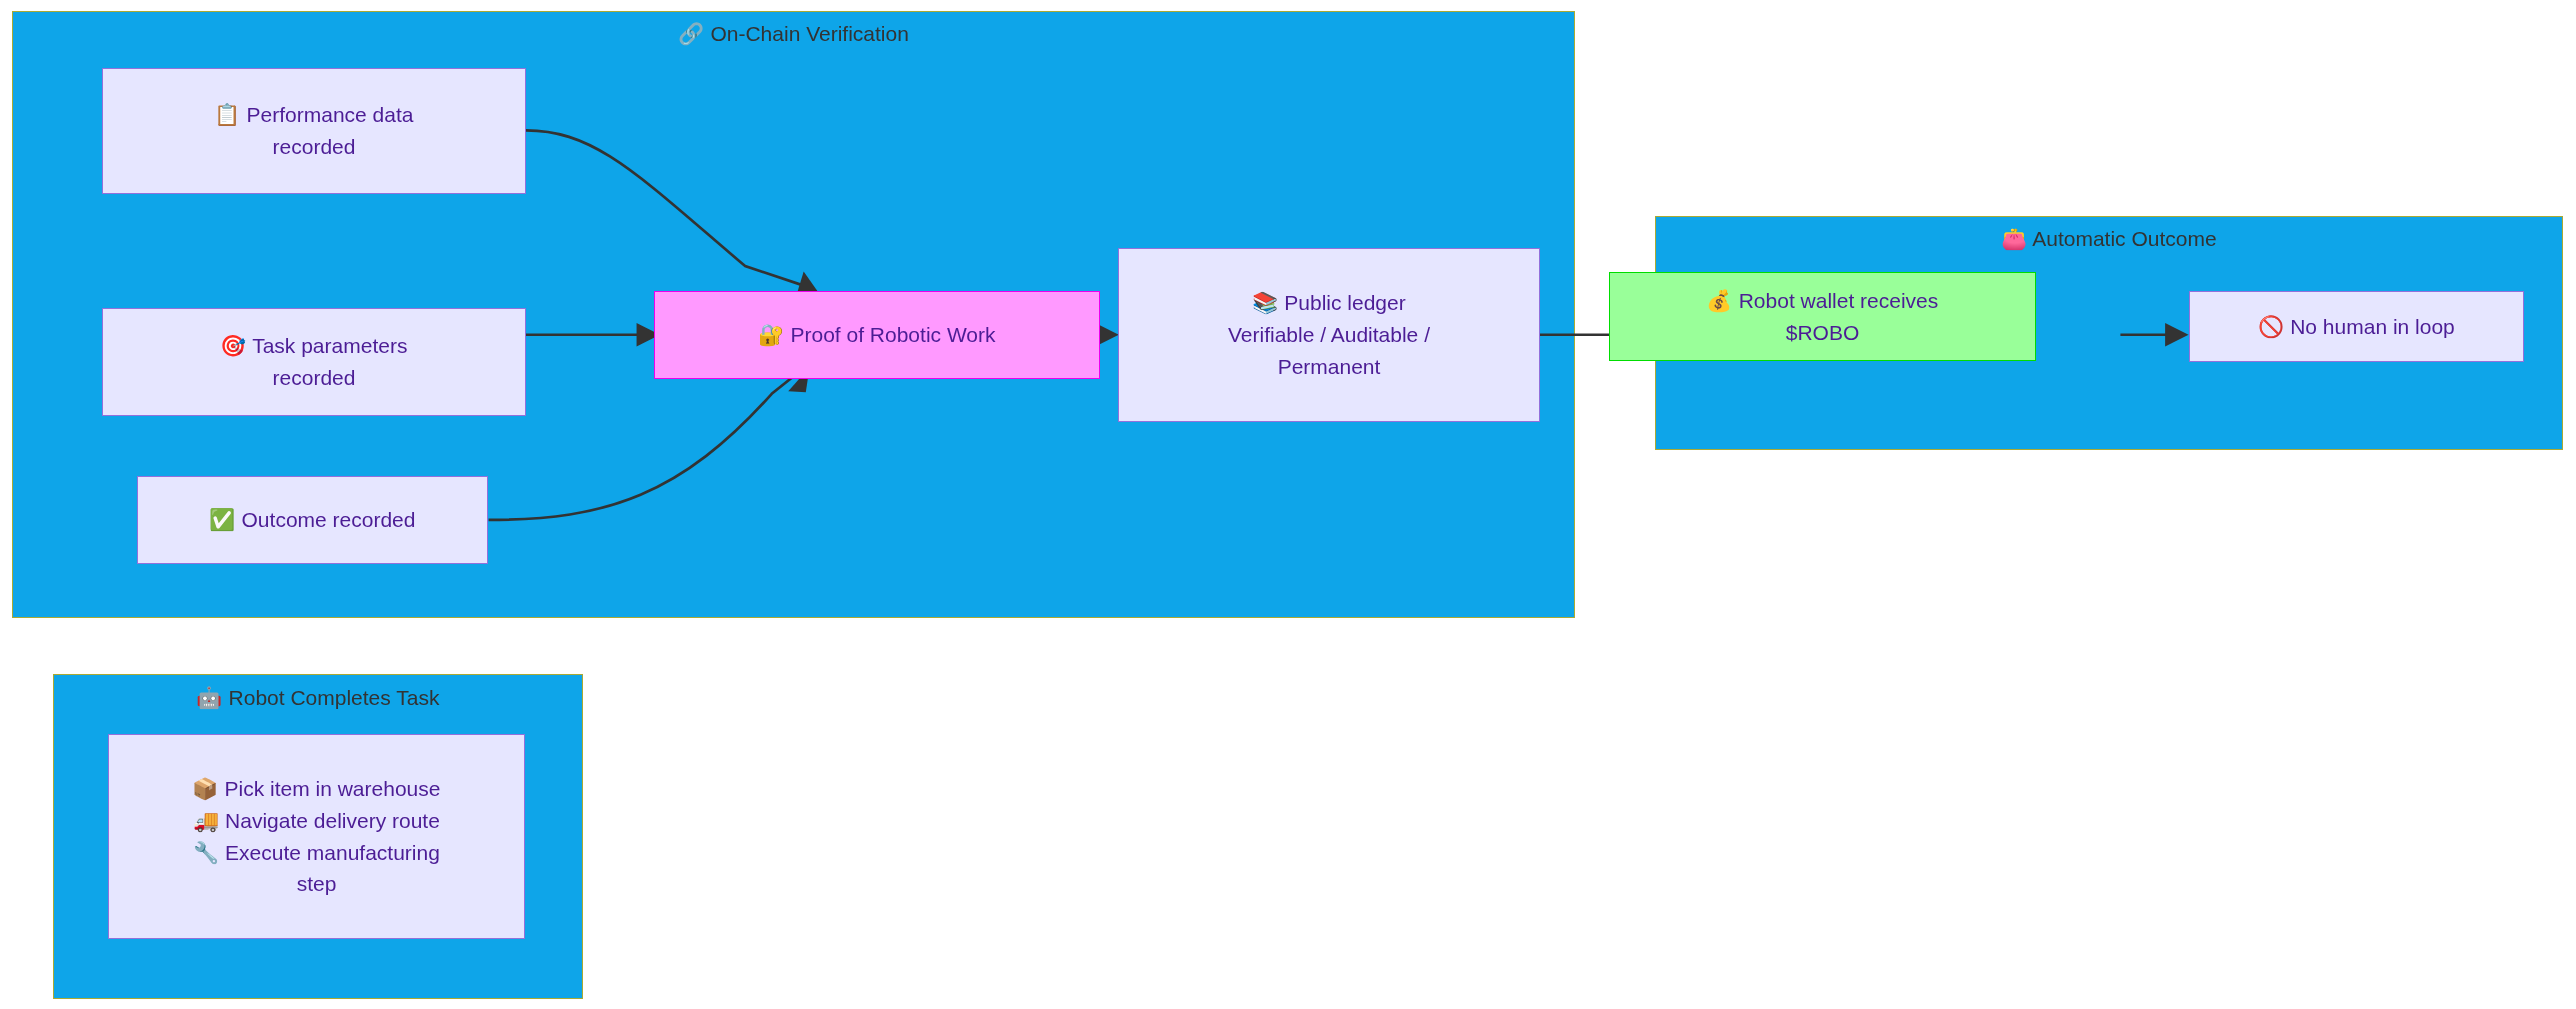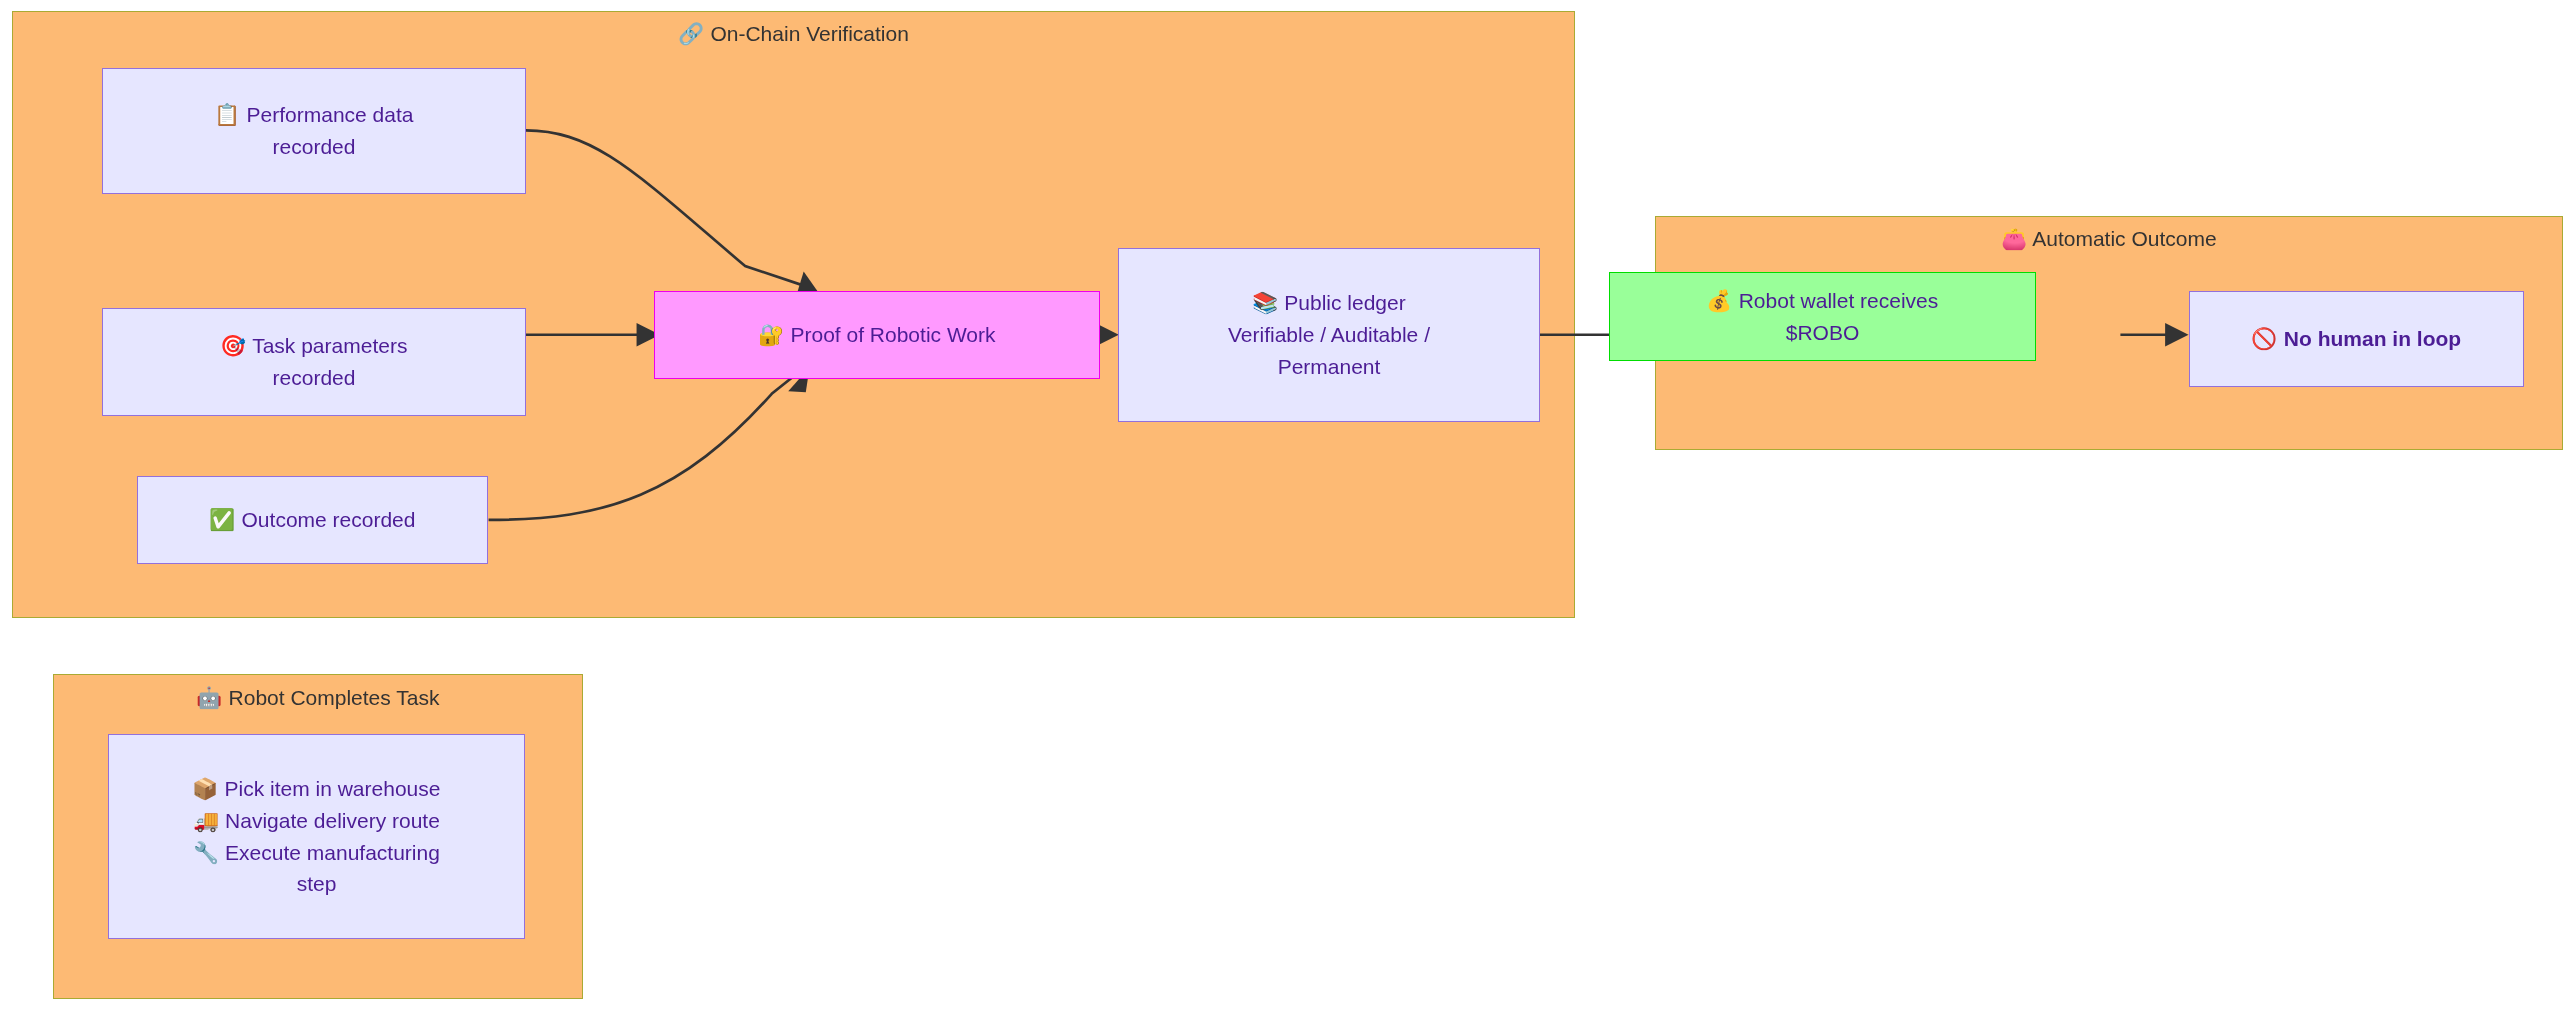--- a/index.html
+++ b/index.html
@@ -13,21 +13,21 @@
   #canvas {
     position: relative;
     width: 2576px;
     height: 1009px;
     background: #ffffff;
     overflow: hidden;
   }
   
   .cluster {
     position: absolute;
-    background: #fdba74;
+    background: #0ea5e9;
     border: 1.6px solid #aaaa33;
     box-sizing: border-box;
   }
   .cluster-title {
     position: absolute;
     left: 0;
     right: 0;
     text-align: center;
     font-size: 21px;
     color: #333333;
@@ -154,21 +154,21 @@
     <span class="node-label">📚 Public ledger
 Verifiable / Auditable /
 Permanent</span>
   </div>
 
   <div class="node node-green" style="left:1609px; top:272px; width:427px; height:89px;">
     <span class="node-label">💰 Robot wallet receives
 $ROBO</span>
   </div>
 
-  <div class="node node-lavender" style="left:2189px; top:291px; width:335px; height:96px;font-weight:bold;">
+  <div class="node node-lavender" style="left:2189px; top:291px; width:335px; height:71px;">
     <span class="node-label">🚫 No human in loop</span>
   </div>
 
   <div class="node node-lavender" style="left:108px; top:734px; width:417px; height:205px;">
     <span class="node-label">📦 Pick item in warehouse
 🚚 Navigate delivery route
 🔧 Execute manufacturing
 step</span>
   </div>
 

